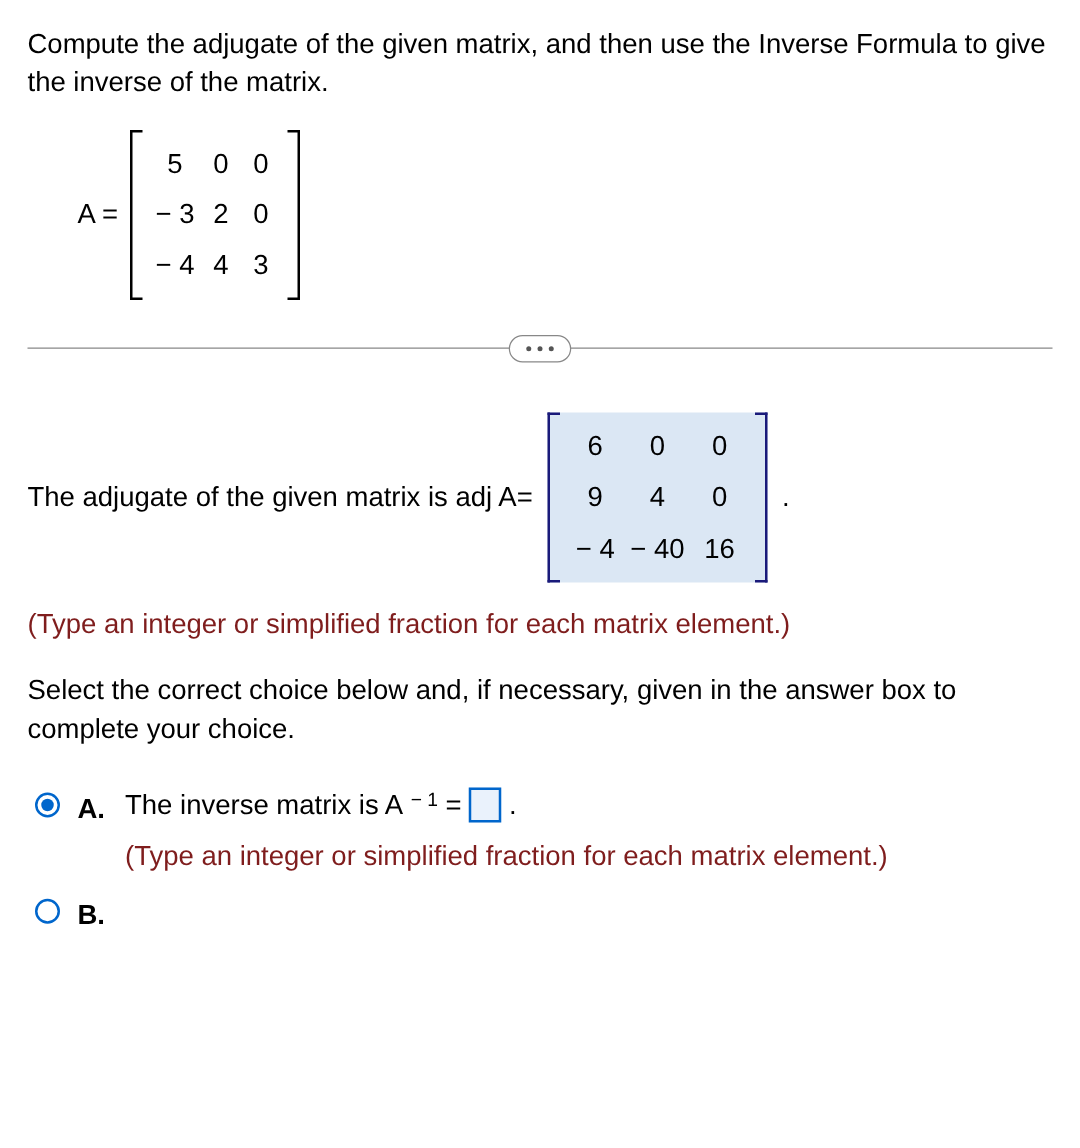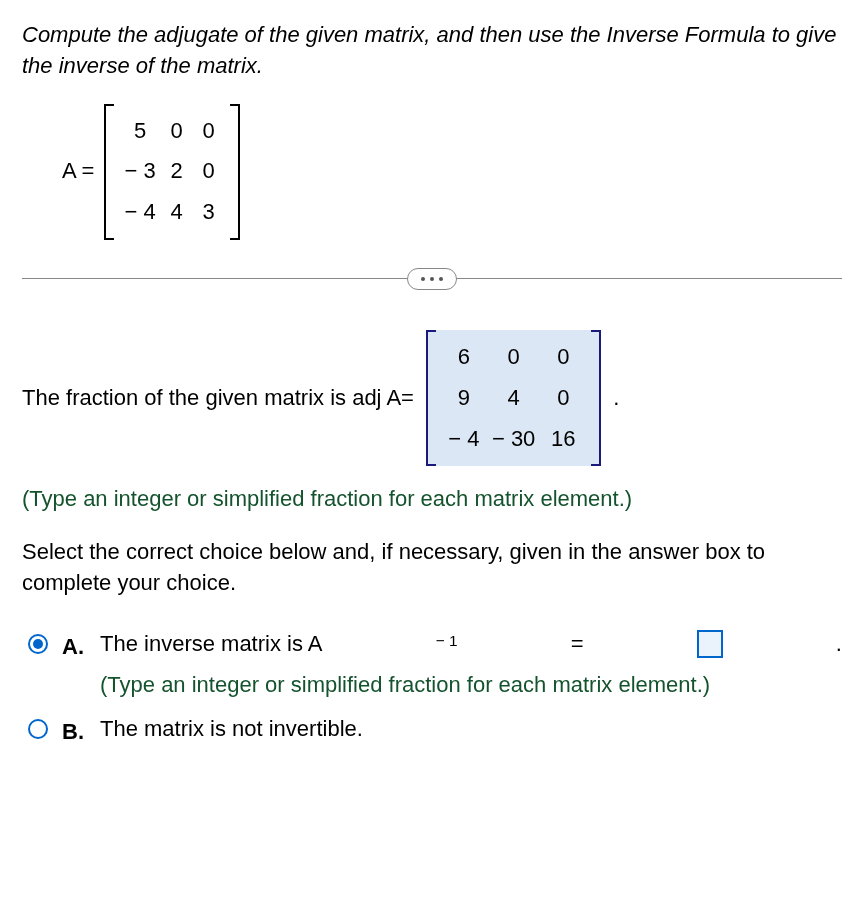--- a/index.html
+++ b/index.html
@@ -4,21 +4,21 @@
   <style>
     * { box-sizing: border-box; margin: 0; padding: 0; }
     body {
       font-family: Arial, Helvetica, sans-serif;
       font-size: 22px;
       color: #000;
       padding: 20px 22px;
       width: 864px;
       line-height: 1.4;
     }
-    .prompt { margin-bottom: 22px; font-style: italic; }
+    .prompt { margin-bottom: 22px; }
     .matrix-eq {
       display: flex;
       align-items: center;
       gap: 10px;
       margin: 10px 0 28px 40px;
     }
     .matrix {
       display: inline-flex;
       align-items: stretch;
     }
@@ -69,21 +69,21 @@
     }
     
     .adjugate-row {
       display: flex;
       align-items: center;
       gap: 12px;
       margin: 20px 0 18px 0;
       flex-wrap: nowrap;
     }
     .hint {
-      color: #14532d;
+      color: #7f1d1d;
       margin: 10px 0 22px 0;
     }
     .select-text { margin: 14px 0 30px 0; }
     
     .choice {
       display: flex;
       align-items: flex-start;
       gap: 14px;
       margin: 14px 0 10px 6px;
     }
@@ -100,21 +100,20 @@
       width: 10px; height: 10px; border-radius: 50%;
       background: #0066cc;
     }
     .choice-label { font-weight: bold; min-width: 24px; margin-top: 3px; }
     .choice-body { flex: 1; }
     .inverse-line {
       display: flex;
       align-items: center;
       gap: 6px;
       flex-wrap: wrap;
-      justify-content: space-between;
     }
     .answer-box {
       width: 26px; height: 28px;
       border: 2px solid #0066cc;
       background: #eaf2fc;
       display: inline-block;
     }
     sup { font-size: 0.7em; vertical-align: super; }
     .neg-sup { position: relative; top: -0.2em; }
   </style>
@@ -146,32 +145,32 @@
   <div class="divider-line"></div>
   <div class="divider-handle">
     <span></span>
       <span></span>
       <span></span>
   </div>
   <div class="divider-line"></div>
 </div>
 
 <div class="adjugate-row">
-  <span>The fraction of the given matrix is adj A=</span>
+  <span>The adjugate of the given matrix is adj A=</span>
   <span class="matrix matrix-filled">
     <span class="bracket-l"></span>
     <span class="matrix-body">
       <span class="matrix-cell">6</span>
       <span class="matrix-cell">0</span>
       <span class="matrix-cell">0</span>
       <span class="matrix-cell">9</span>
       <span class="matrix-cell">4</span>
       <span class="matrix-cell">0</span>
       <span class="matrix-cell">− 4</span>
-      <span class="matrix-cell">− 30</span>
+      <span class="matrix-cell">− 40</span>
       <span class="matrix-cell">16</span>
     </span>
     <span class="bracket-r"></span>
   </span>
   <span>.</span>
 </div>
 
 <div class="hint">(Type an integer or simplified fraction for each matrix element.)</div>
 
 <div class="select-text">Select the correct choice below and, if necessary, given in the answer box to complete your choice.</div>
@@ -187,16 +186,13 @@
       <span class="answer-box"></span>
       <span>.</span>
     </div>
     <div class="hint" style="margin:10px 0 0 0;">(Type an integer or simplified fraction for each matrix element.)</div>
   </div>
 </div>
 
 <div class="choice">
   <div class="radio"></div>
   <div class="choice-label">B.</div>
-  <div class="choice-body">
-    <span>The matrix is not invertible.</span>
-  </div>
 </div>
 
 </body></html>

